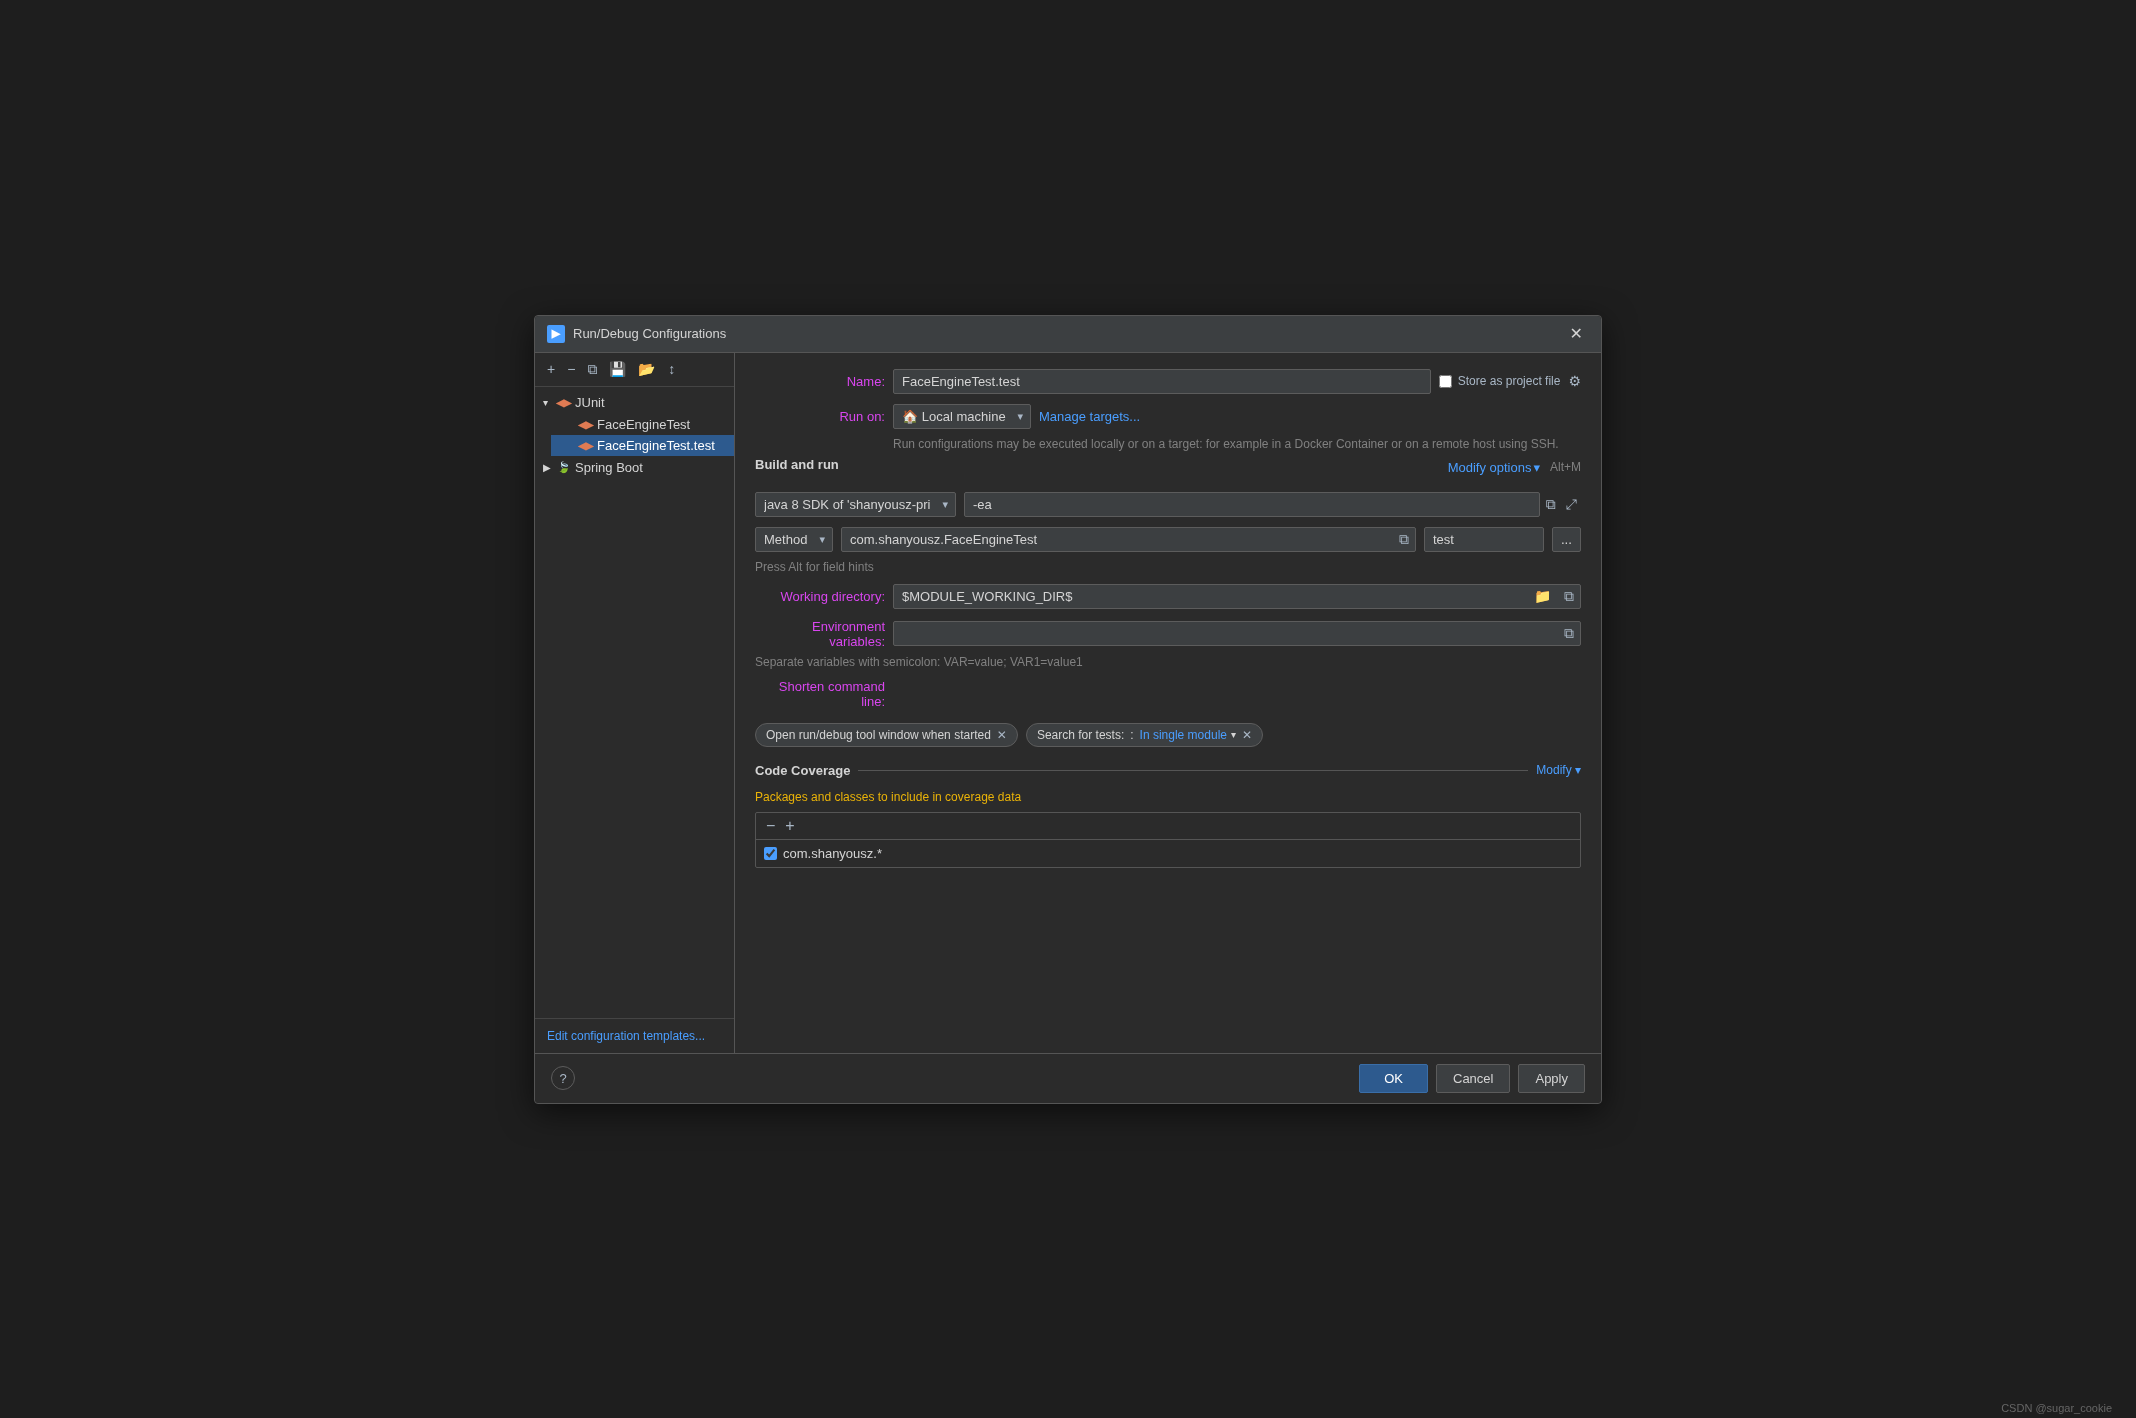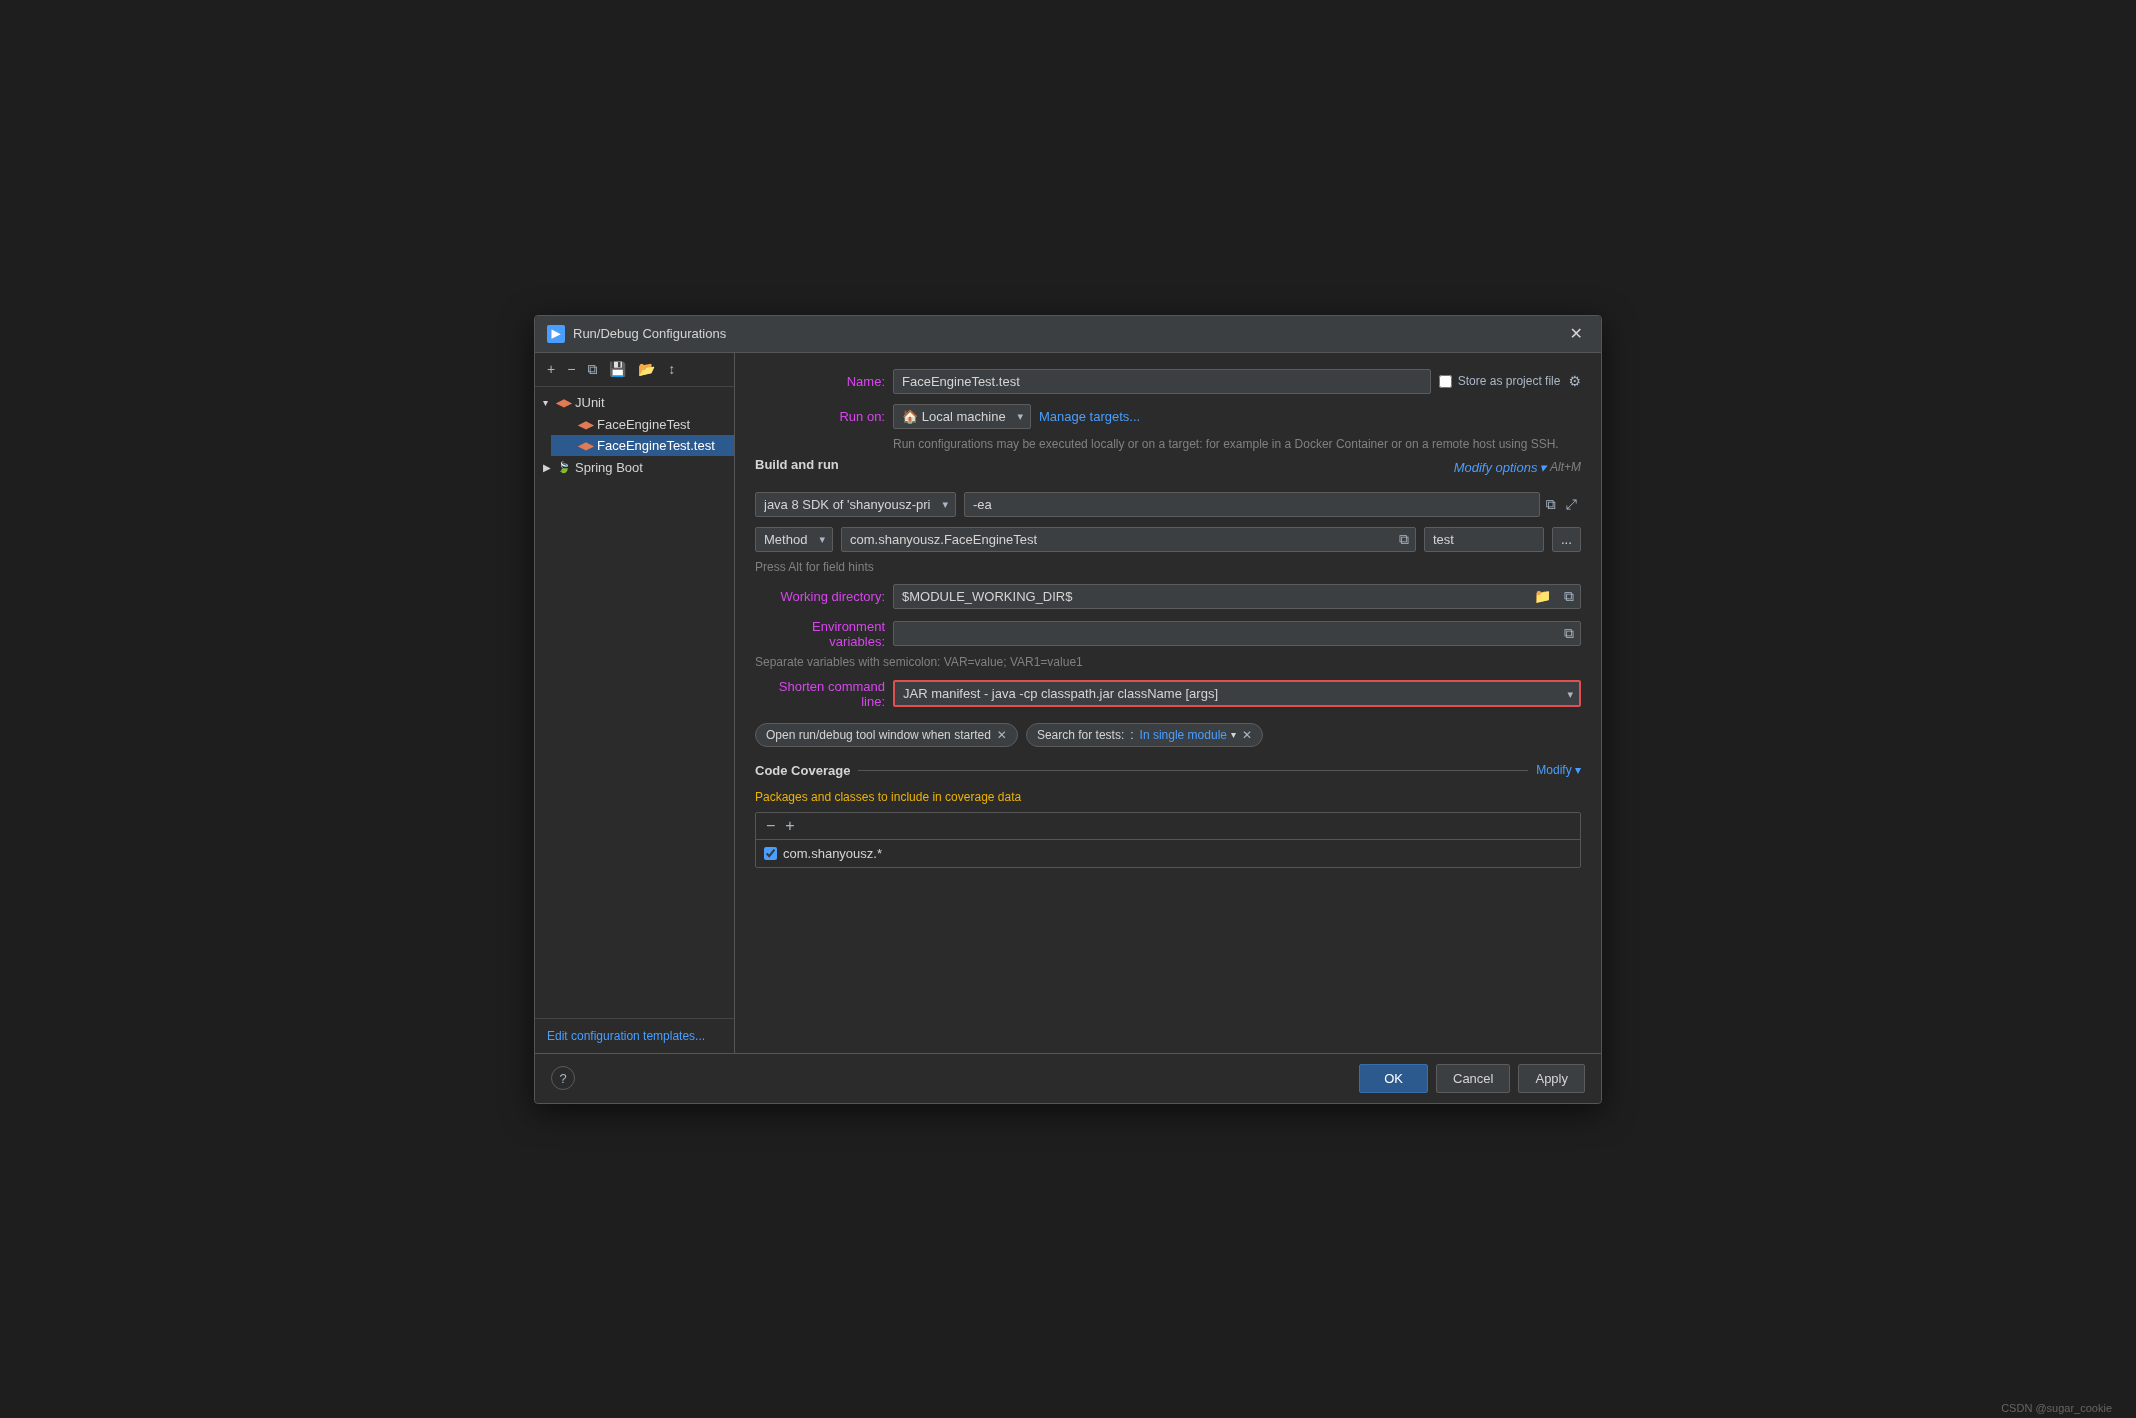--- a/index.html
+++ b/index.html
@@ -684,21 +684,21 @@
         <span class="manage-targets-link">Manage targets...</span>
       </div>
 
       <div class="hint-text">
         <span>Run configurations may be executed locally or on a target: for
 example in a Docker Container or on a remote host using SSH.</span>
       </div>
 
       <div class="section-row">
         <span class="section-header">Build and run</span>
-        <div style="display:flex;align-items:center;font-style:italic;">
+        <div style="display:flex;align-items:center;gap:6px;">
           <span class="modify-options-link">
             <span>Modify options</span>
             <span> ▾</span>
           </span>
           <span class="alt-m-hint">Alt+M</span>
         </div>
       </div>
 
       <div class="build-run-row">
         <div class="dropdown-with-arrow">
@@ -742,25 +742,20 @@
         <span class="field-label">Environment variables:</span>
         <div class="env-vars-input-wrapper">
           <input class="env-vars-input" type="text" value="" style="">
           <button class="copy-icon-btn">⧉</button>
         </div>
       </div>
       <div class="separate-hint">Separate variables with semicolon: VAR=value; VAR1=value1</div>
 
       <div class="shorten-row">
         <span class="field-label">Shorten command line:</span>
-        <div class="shorten-select-wrapper">
-          <select class="shorten-select">
-            <option>JAR manifest - java -cp classpath.jar className [args]</option>
-          </select>
-        </div>
       </div>
 
       <div class="tags-row">
         <div class="tag">
           <span>Open run/debug tool window when started</span>
           <span class="tag-x">✕</span>
         </div>
         <div class="tag">
           <span>Search for tests:</span>
           <span style="margin:0 2px;">:</span>

